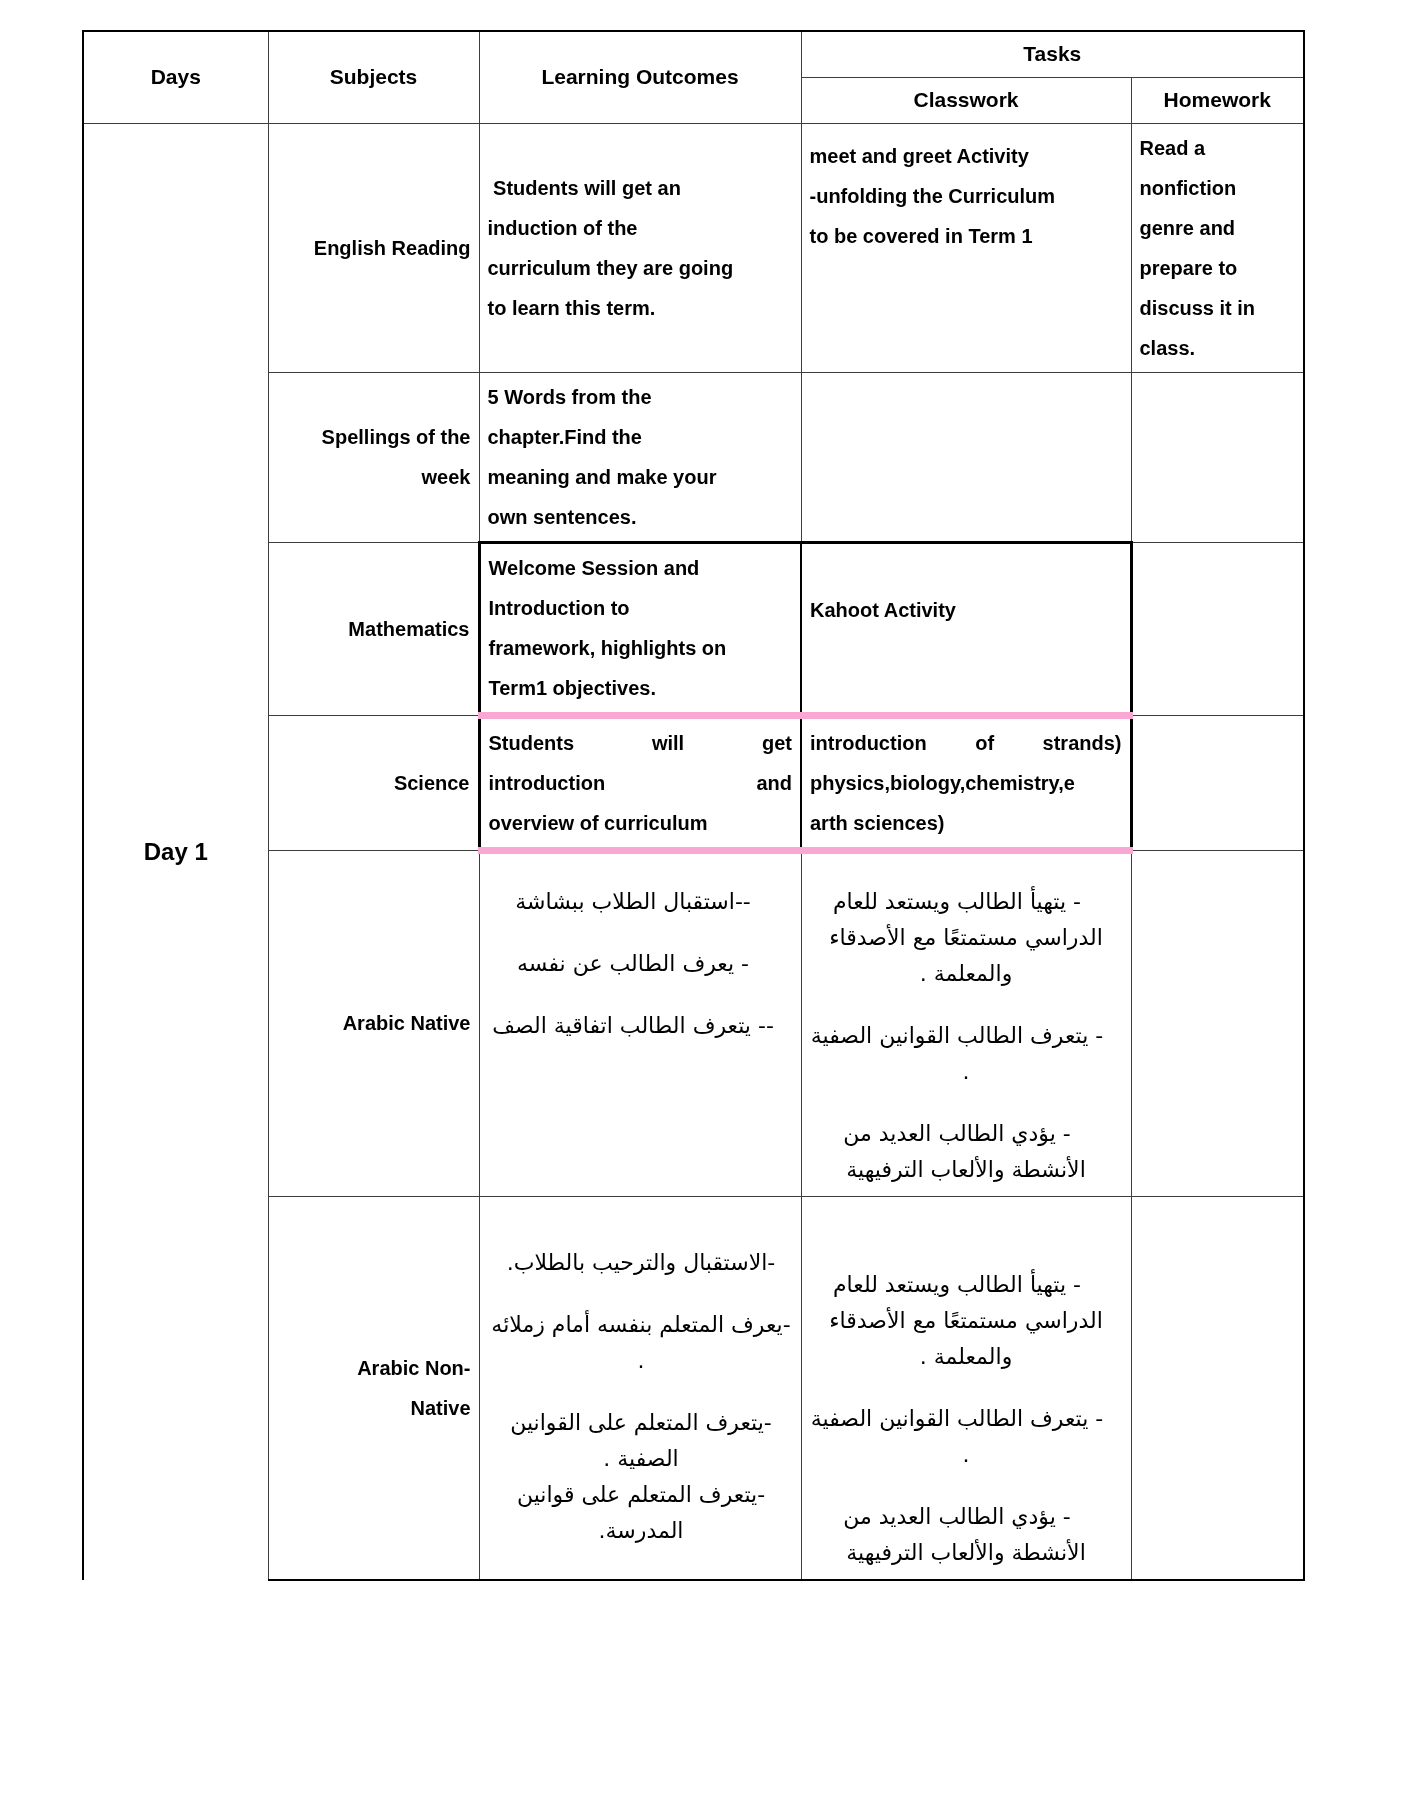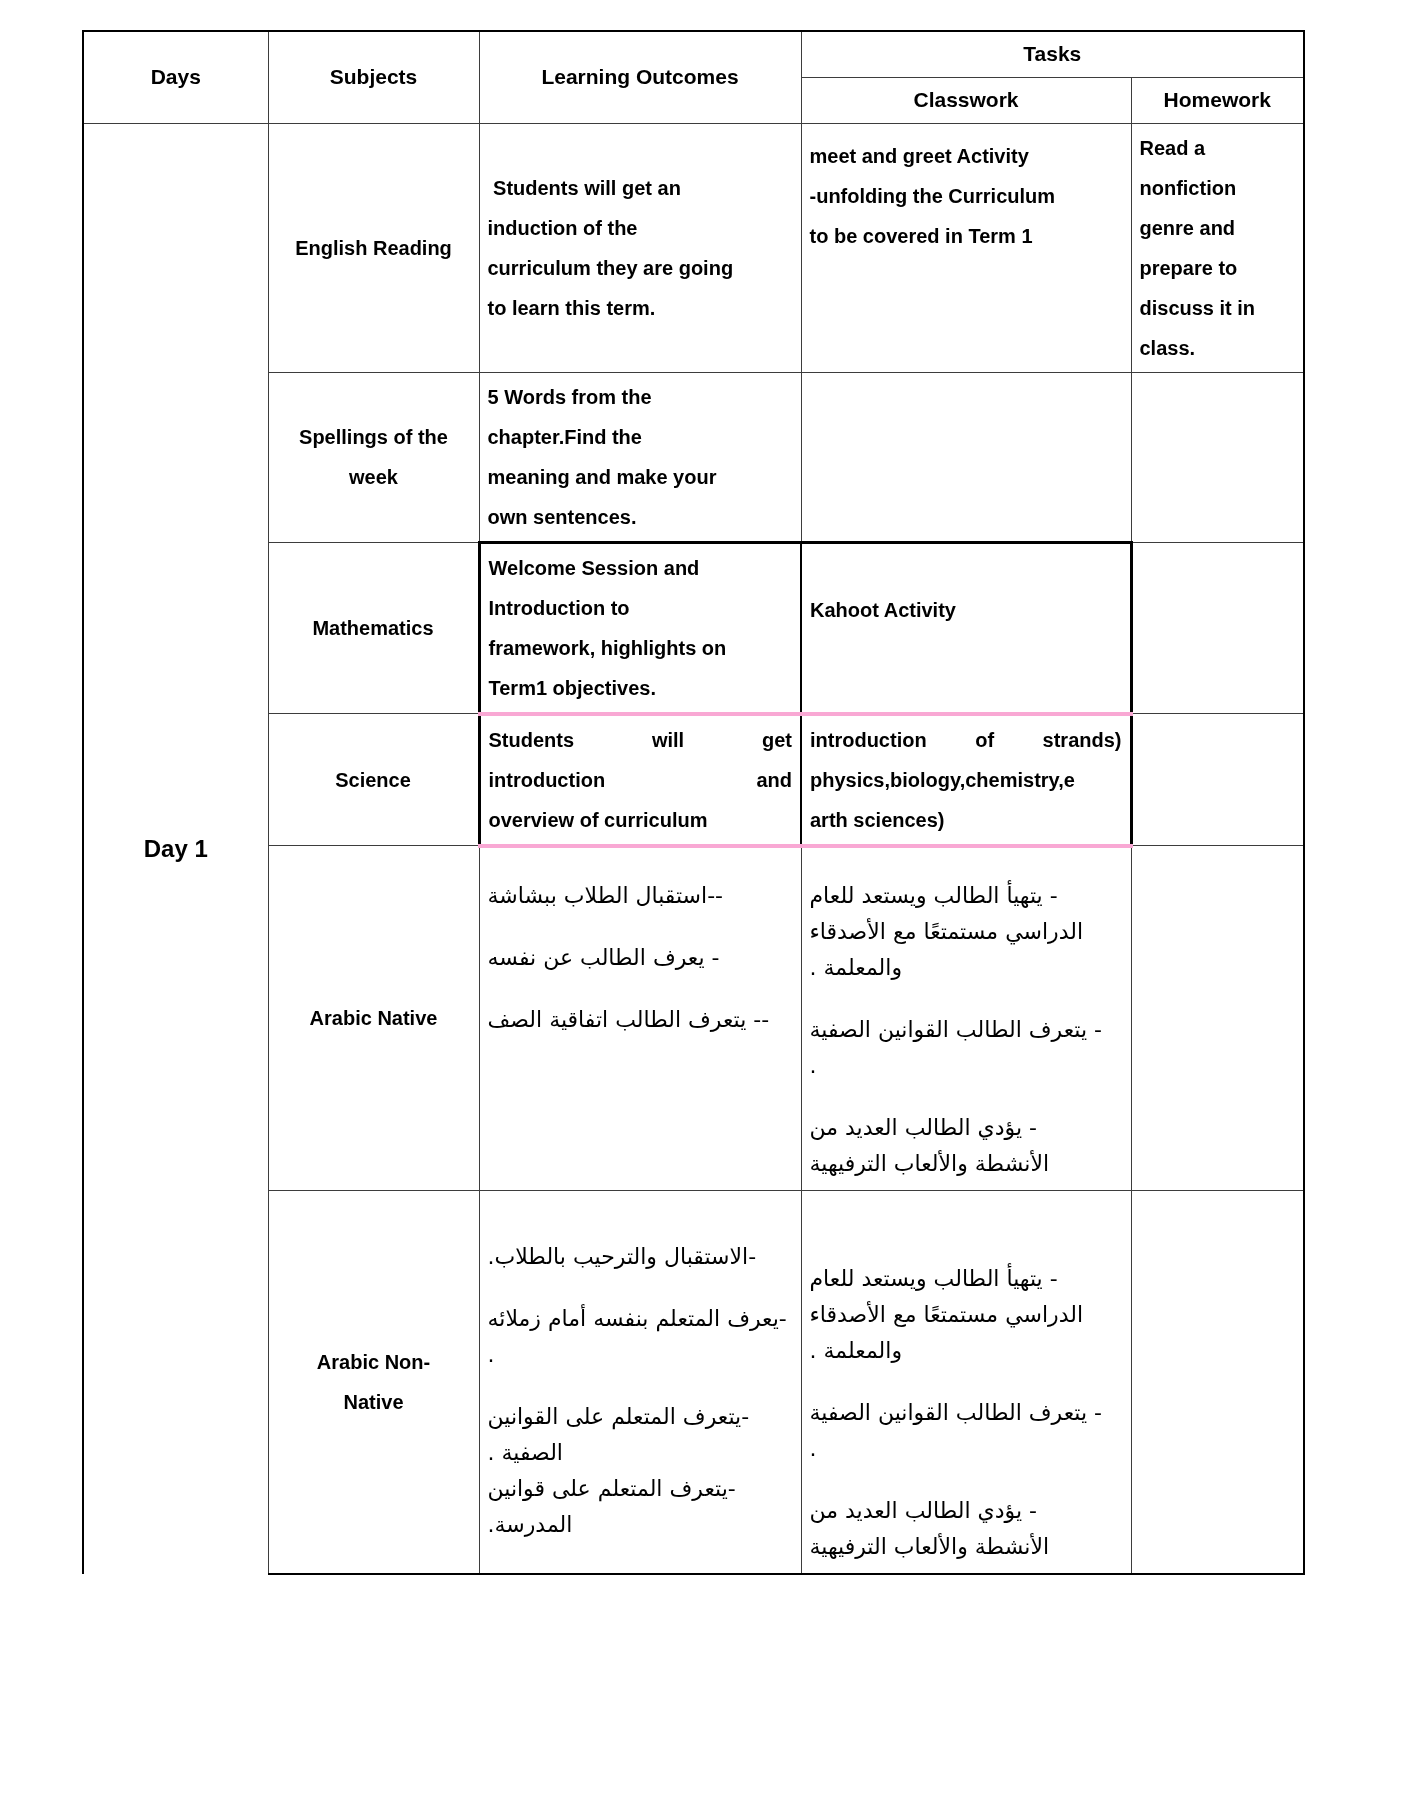--- a/index.html
+++ b/index.html
@@ -33,46 +33,46 @@
   th{text-align:center;vertical-align:middle;font-size:21px;line-height:26px;margin-left:16px;}
   
   .ot{border-top:2px solid #000;}
   .ol{border-left:2px solid #000;}
   .or{border-right:2px solid #000;}
   .ob{border-bottom:2px solid #000;}
   
   .tkt{border-top:3px solid #000;}
   .tkl{border-left:3px solid #000;}
   .tkr{border-right:3px solid #000;}
-  .tkb{border-bottom:4px solid #f9a8d4;}
+  .tkb{border-bottom:7px solid #f9a8d4;}
   .mid2{border-right:2px solid #000;}
 
   thead tr{height:46px;}
   tr.r1{height:209px;}
   tr.r2{height:144px;}
   tr.r3{height:155px;}
   tr.r4{height:125px;}
   tr.r5{height:322px;}
   tr.r6{height:352px;}
 
   td.day-cell{
     text-align:center;vertical-align:middle;font-size:24px;
     border-bottom:none;
   }
-  td.subj{text-align:center;vertical-align:middle;}
+  td.subj{text-align:right;vertical-align:middle;}
   .prew{white-space:pre-wrap;}
   .vm{vertical-align:middle;}
   .pt12{padding-top:12px;}
   .pt46{padding-top:46px;}
   
   .jl{text-align:justify;text-align-last:justify;}
   .ll{text-align:left;}
   
   .ar{
-    direction:rtl;text-align:left;font-weight:normal;
+    direction:rtl;text-align:center;font-weight:normal;
     font-size:22px;line-height:36px;
     font-family:"DejaVu Sans","Liberation Sans",sans-serif;
   }
   .ar p{margin:0 0 26px 0;}
   .ar p:last-child{margin-bottom:0;}
   .cw-ar p{text-indent:18px;}
   td.lo-ar5{padding:30px 22px 8px 8px;}
   td.cw-ar5{padding:30px 8px 8px 8px;}
   td.lo-ar6{padding:48px 6px 8px 8px;}
   td.cw-ar6{padding:70px 8px 8px 8px;}

